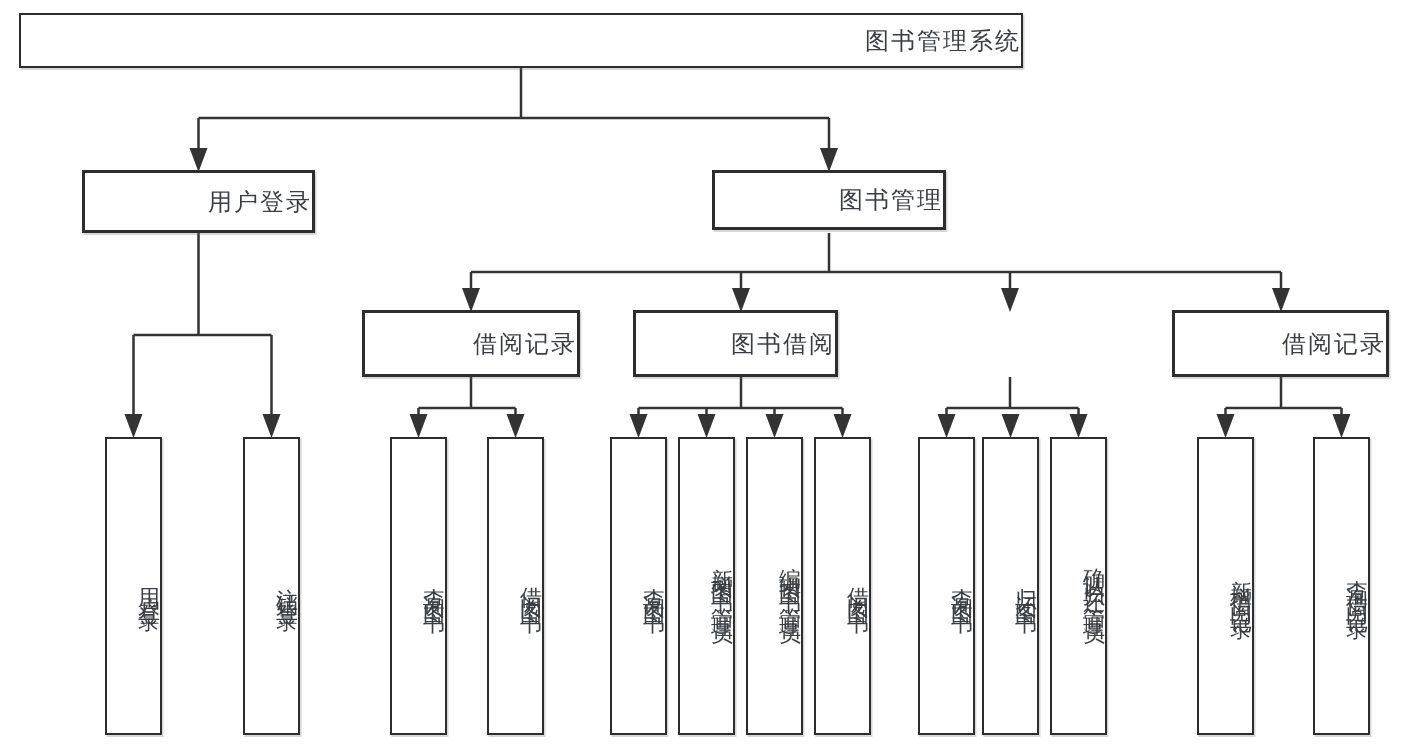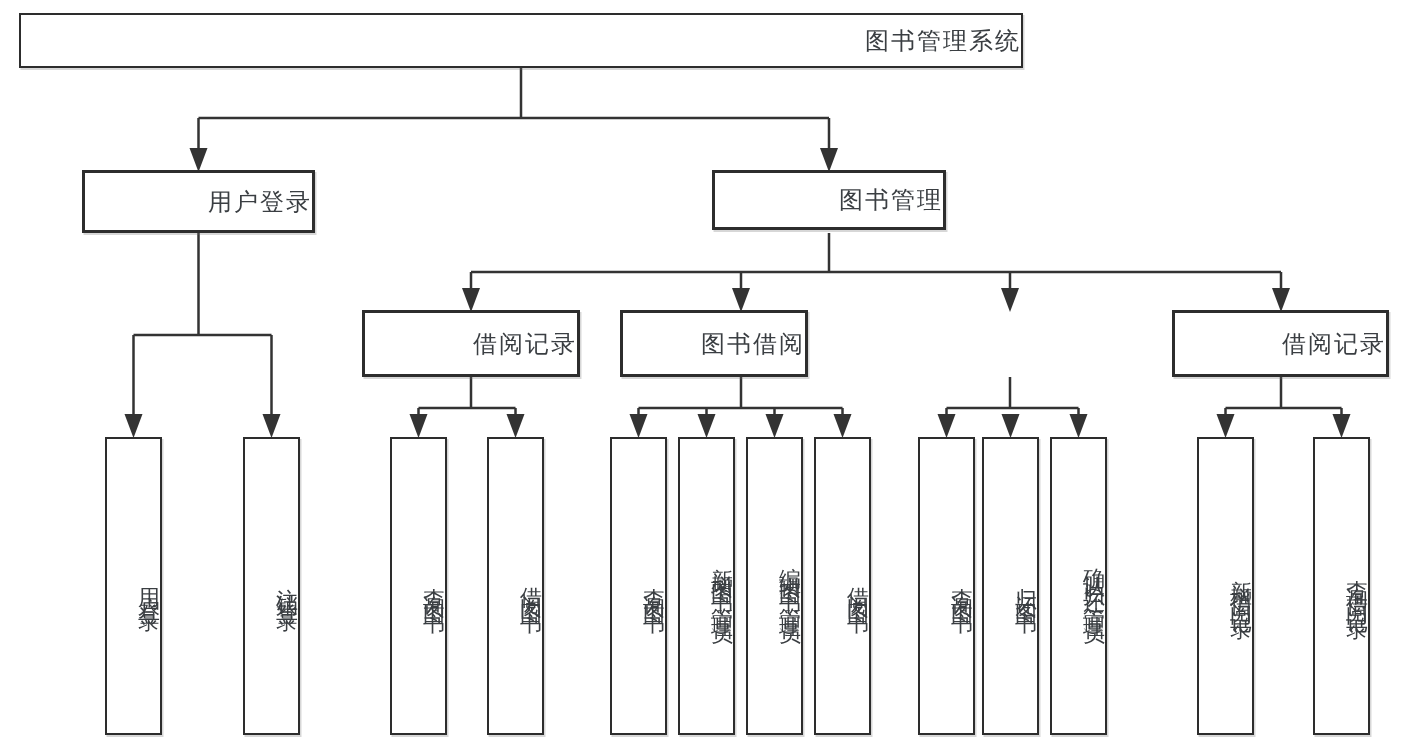--- a/index.html
+++ b/index.html
@@ -85,21 +85,21 @@
   <div class="node b3" style="left:82px;top:170px;width:233px;height:63px">
     <span class="hlabel">用户登录</span>
   </div>
   <div class="node b3" style="left:712px;top:170px;width:234px;height:60px">
     <span class="hlabel">图书管理</span>
   </div>
 
   <div class="node b3" style="left:362px;top:310px;width:218px;height:67px">
     <span class="hlabel">借阅记录</span>
   </div>
-  <div class="node b3" style="left:620px;top:310px;width:188px;height:67px">
+  <div class="node b3" style="left:633px;top:310px;width:205px;height:67px">
     <span class="hlabel">图书借阅</span>
   </div>
   <div class="node b3" style="left:1172px;top:310px;width:217px;height:67px">
     <span class="hlabel">借阅记录</span>
   </div>
 
   <div class="node leaf" style="left:105px;top:437px">
     <span class="vlabel">用户登录</span>
   </div>
   <div class="node leaf" style="left:243px;top:437px">

